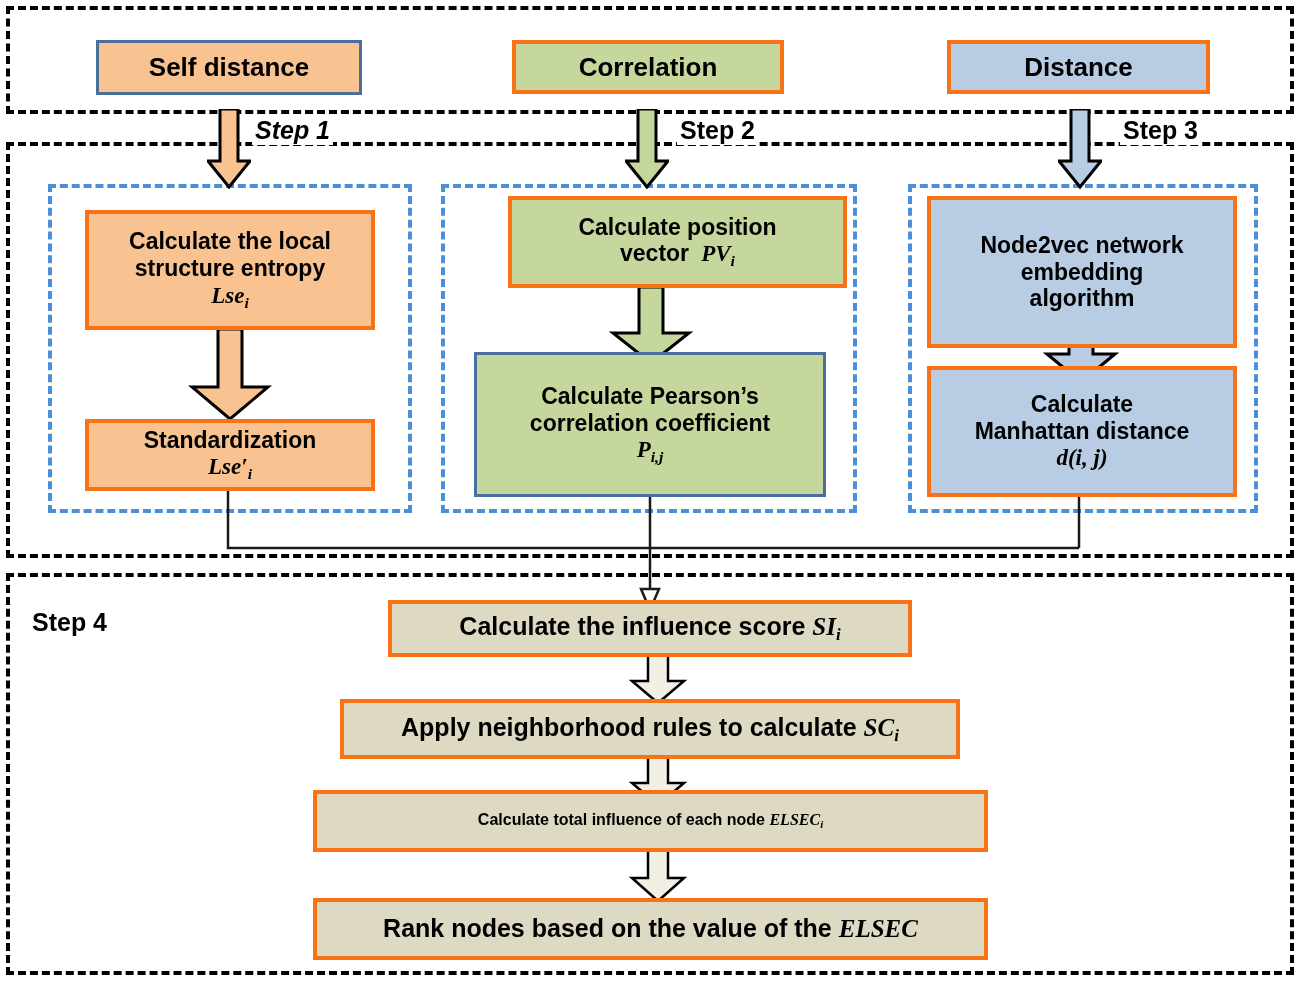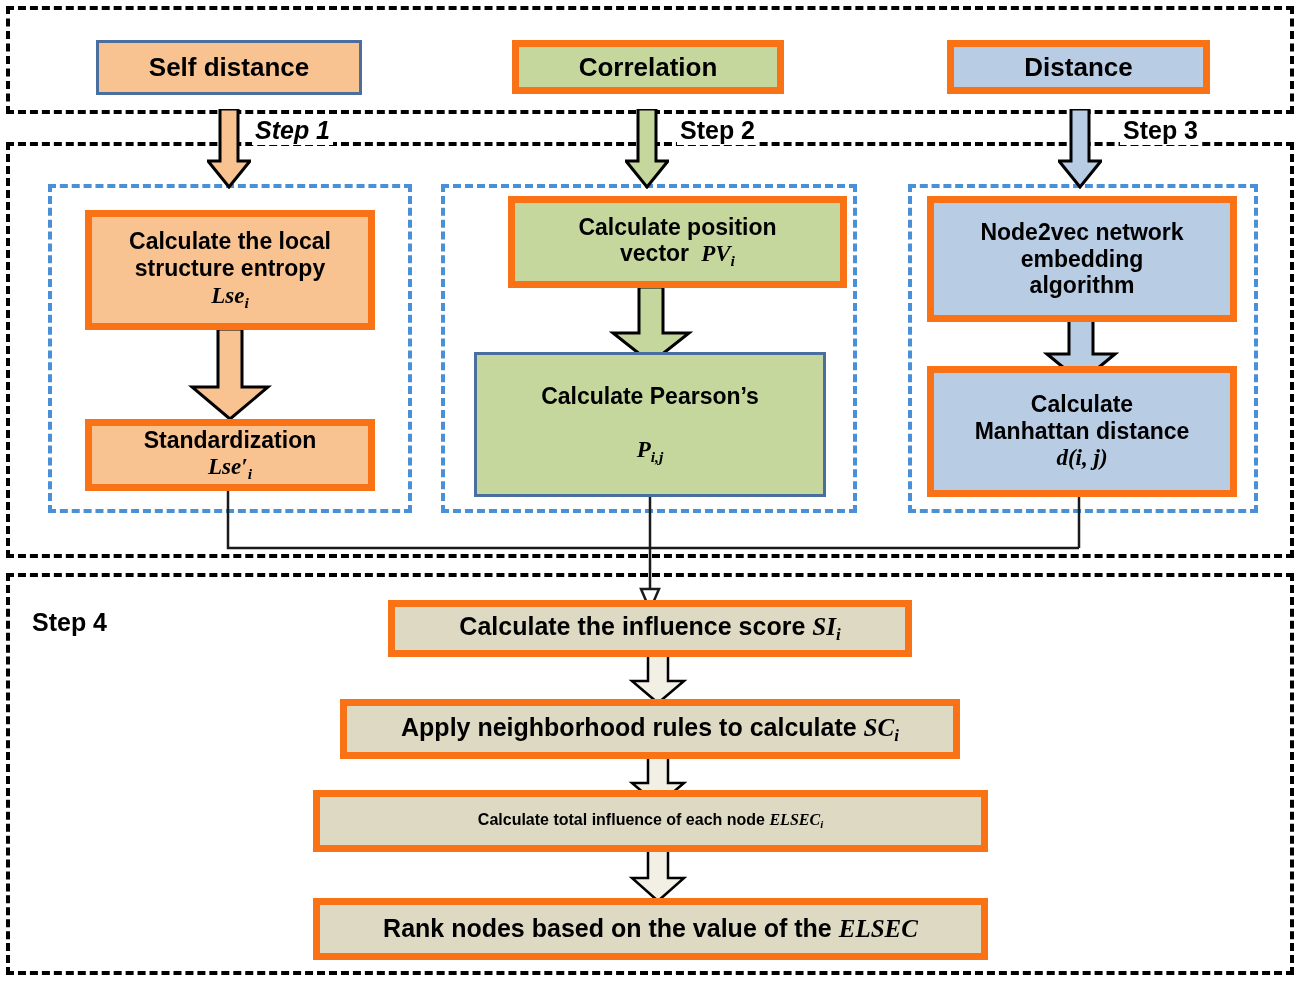--- a/index.html
+++ b/index.html
@@ -38,21 +38,21 @@
     z-index:6;
     padding:2px 6px;
   }
   .node .txt{display:block;width:100%;}
 
   .node.orange{background:#f8c291;}
   .node.green {background:#c5d79c;}
   .node.blue  {background:#b8cce4;}
   .node.beige {background:#ddd9c3;}
 
-  .bd-black{border:7px solid #f97316;}
+  .bd-black{border:4px solid #f97316;}
   .bd-steel{border:3px solid #4a6f9e;}
 
   
   .step-label{
     font-weight:bold;
     color:#000000;
     font-size:25px;
     z-index:8;
     background:#ffffff;
     padding:0 3px;
@@ -143,26 +143,26 @@
     </span>
   </div>
 
   <svg class="abs arrow-svg" style="left:609px;top:287px;width:84px;height:78px;" viewBox="0 0 84 78">
     <polygon points="30,0 54,0 54,46 80,46 42,76 4,46 30,46" fill="#c5d79c" stroke="#000000" stroke-width="3"></polygon>
   </svg>
 
   <div class="abs node green bd-steel" style="left:474px;top:352px;width:352px;height:145px;font-size:23px;text-align:center;">
     <span class="txt">
       <span>Calculate Pearson’s</span><br>
-      <br>
+      <span>correlation coefficient</span><br>
       <span class="m"><span>P</span><span class="sub">i,j</span></span>
     </span>
   </div>
 
-  <div class="abs node blue bd-black" style="left:927px;top:196px;width:310px;height:126px;font-size:23px;">
+  <div class="abs node blue bd-black" style="left:927px;top:196px;width:310px;height:152px;font-size:23px;">
     <span class="txt">
       <span>Node2vec network</span><br>
       <span>embedding</span><br>
       <span>algorithm</span>
     </span>
   </div>
 
   <svg class="abs arrow-svg" style="left:1043px;top:320px;width:76px;height:64px;" viewBox="0 0 76 64">
     <polygon points="26,0 50,0 50,34 72,34 38,62 4,34 26,34" fill="#b8cce4" stroke="#000000" stroke-width="3"></polygon>
   </svg>

